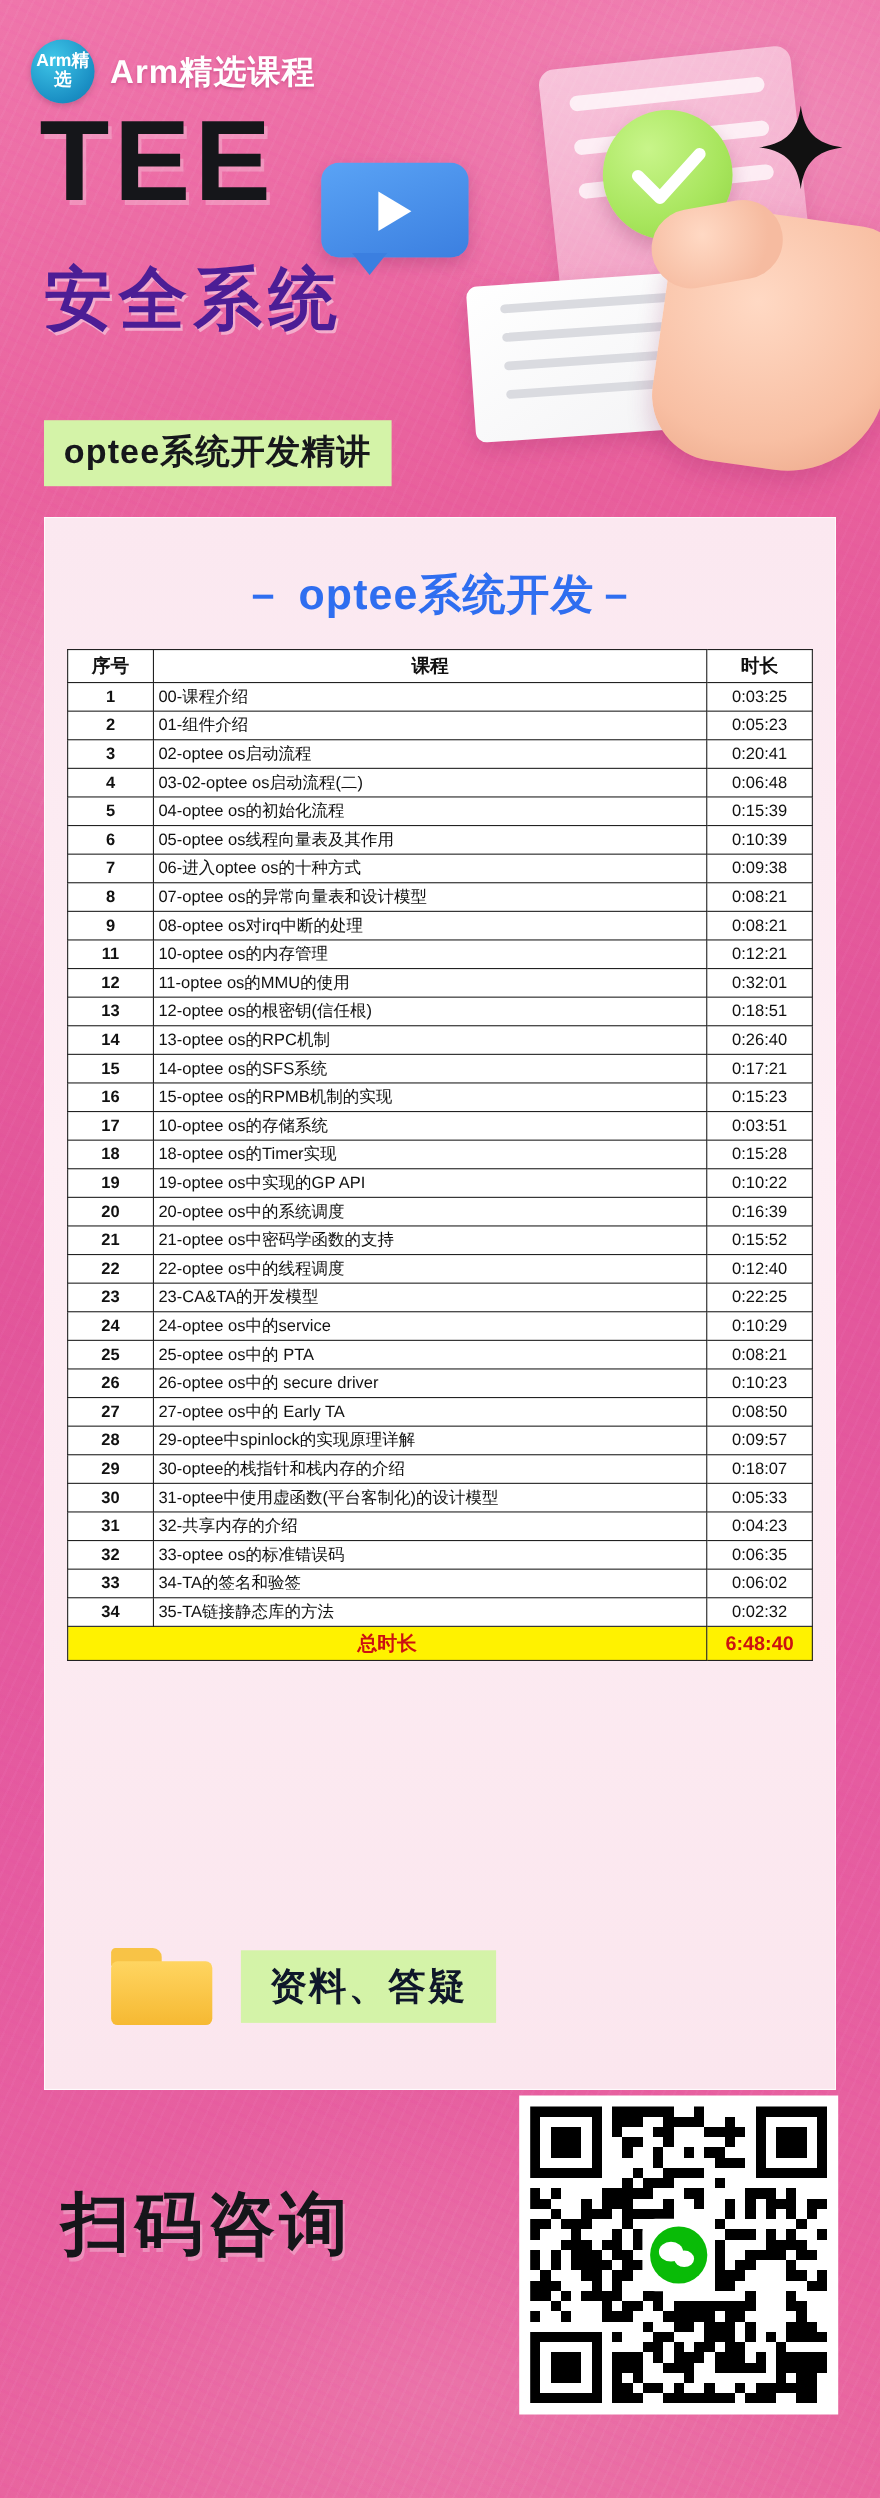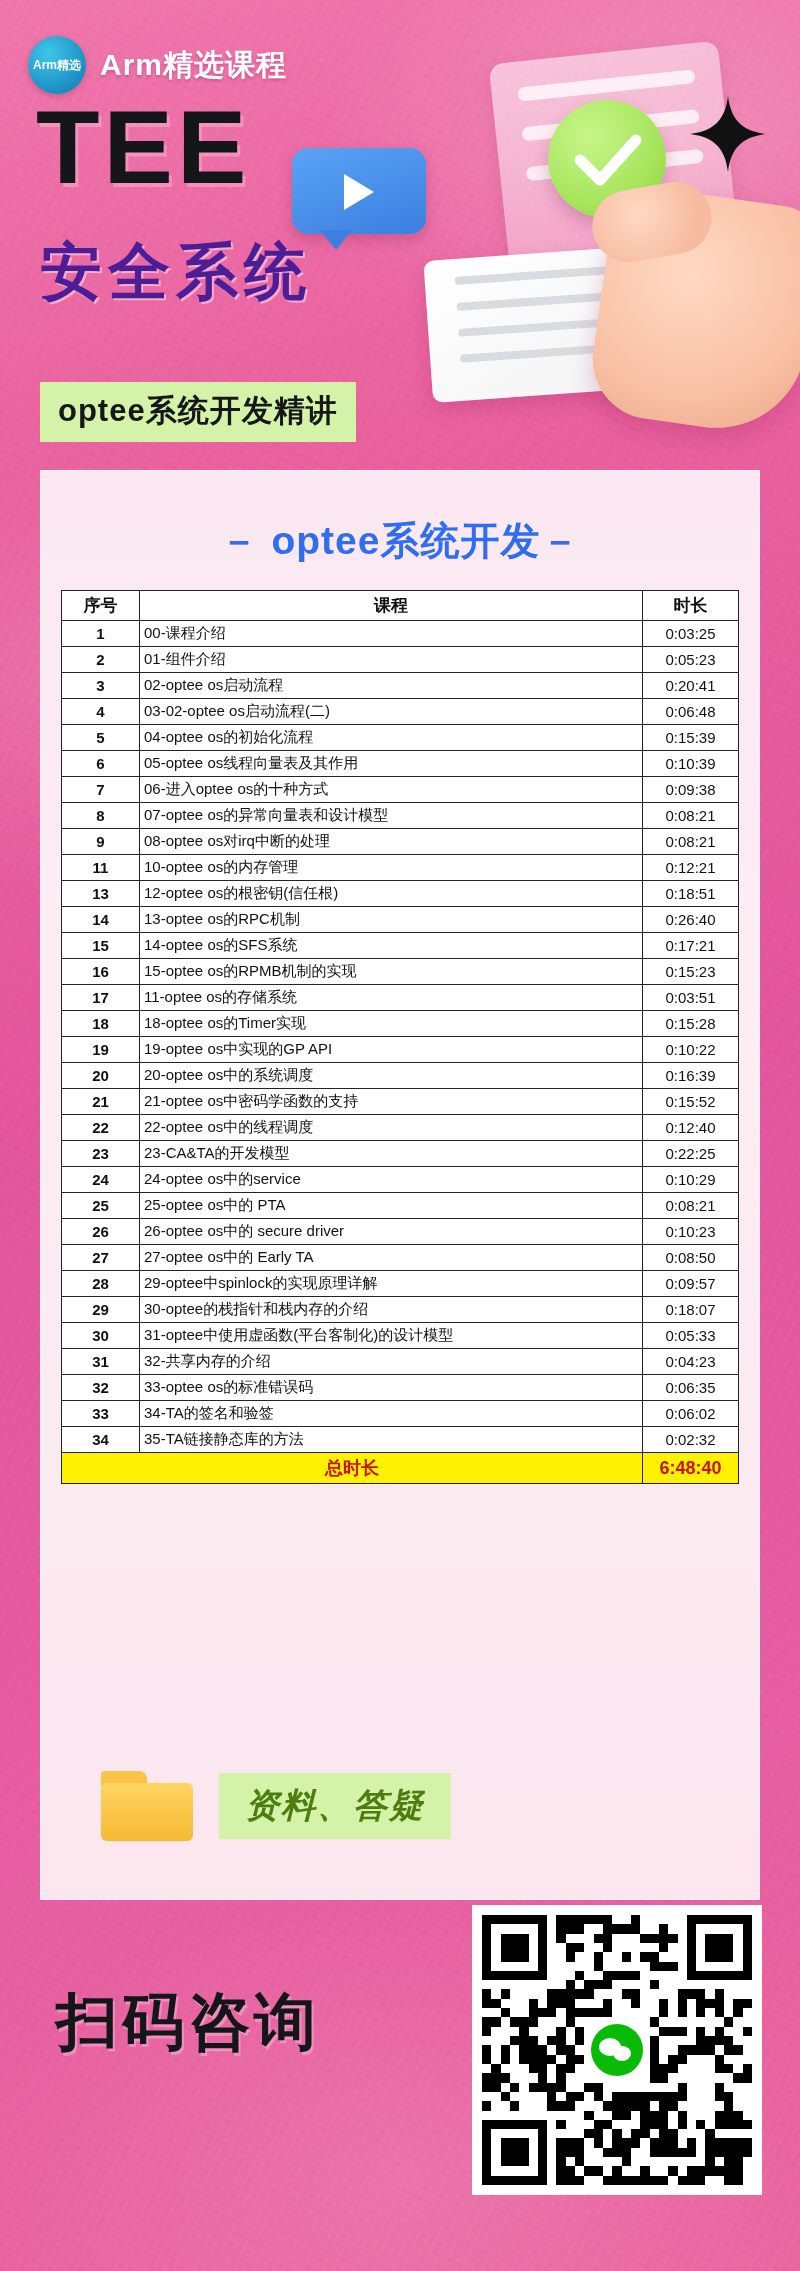--- a/index.html
+++ b/index.html
@@ -34,21 +34,21 @@
 
   
   .brand-row {
     position: absolute;
     top: 36px; left: 28px;
     display: flex; align-items: center; gap: 14px;
   }
   .brand-logo {
     width: 58px; height: 58px; border-radius: 50%;
     background: radial-gradient(circle at 35% 30%, #3fc6e8, #1a8fc4 70%, #157aa8);
-    color: #fff; font-size: 12px; font-weight: bold;
+    color: #fff; font-size: 16px; font-weight: bold;
     display: flex; align-items: center; justify-content: center;
     text-align: center; line-height: 1.05;
     box-shadow: 0 2px 6px rgba(0,0,0,0.18);
   }
   .brand-text {
     color: #fff; font-size: 30px; font-weight: bold;
     letter-spacing: 1px;
     text-shadow: 0 2px 3px rgba(150,30,90,0.35);
   }
 
@@ -182,21 +182,21 @@
   .folder .tab {
     position:absolute; top:0; left:0; width:46px; height:16px;
     background:#f8c346; border-radius:4px 8px 0 0;
   }
   .folder .body {
     position:absolute; top:12px; left:0; width:92px; height:58px;
     background: linear-gradient(180deg,#ffd561,#f6b932); border-radius:6px;
   }
   .foot-band {
     background:#d4f3a8; padding: 10px 26px;
-    font-size: 34px; font-weight: bold; color:#4d7c0f; letter-spacing:2px;font-style:italic;
+    font-size: 34px; font-weight: bold; color:#0f172a; letter-spacing:2px;
   }
 
   
   .scan-text {
     position:absolute; left: 56px; top: 1980px;
     font-size: 62px; font-weight: bold; color:#15161a;
     letter-spacing: 4px;
     text-shadow: 2px 3px 0 rgba(255,255,255,0.28);
   }
   .qr-wrap {
@@ -321,20 +321,25 @@
           <td class="idx">9</td>
           <td class="name">08-optee os对irq中断的处理</td>
           <td class="dur">0:08:21</td>
         </tr>
         <tr>
           <td class="idx">11</td>
           <td class="name">10-optee os的内存管理</td>
           <td class="dur">0:12:21</td>
         </tr>
         <tr>
+          <td class="idx">12</td>
+          <td class="name">11-optee os的MMU的使用</td>
+          <td class="dur">0:32:01</td>
+        </tr>
+        <tr>
           <td class="idx">13</td>
           <td class="name">12-optee os的根密钥(信任根)</td>
           <td class="dur">0:18:51</td>
         </tr>
         <tr>
           <td class="idx">14</td>
           <td class="name">13-optee os的RPC机制</td>
           <td class="dur">0:26:40</td>
         </tr>
         <tr>
@@ -342,21 +347,21 @@
           <td class="name">14-optee os的SFS系统</td>
           <td class="dur">0:17:21</td>
         </tr>
         <tr>
           <td class="idx">16</td>
           <td class="name">15-optee os的RPMB机制的实现</td>
           <td class="dur">0:15:23</td>
         </tr>
         <tr>
           <td class="idx">17</td>
-          <td class="name">11-optee os的存储系统</td>
+          <td class="name">10-optee os的存储系统</td>
           <td class="dur">0:03:51</td>
         </tr>
         <tr>
           <td class="idx">18</td>
           <td class="name">18-optee os的Timer实现</td>
           <td class="dur">0:15:28</td>
         </tr>
         <tr>
           <td class="idx">19</td>
           <td class="name">19-optee os中实现的GP API</td>

